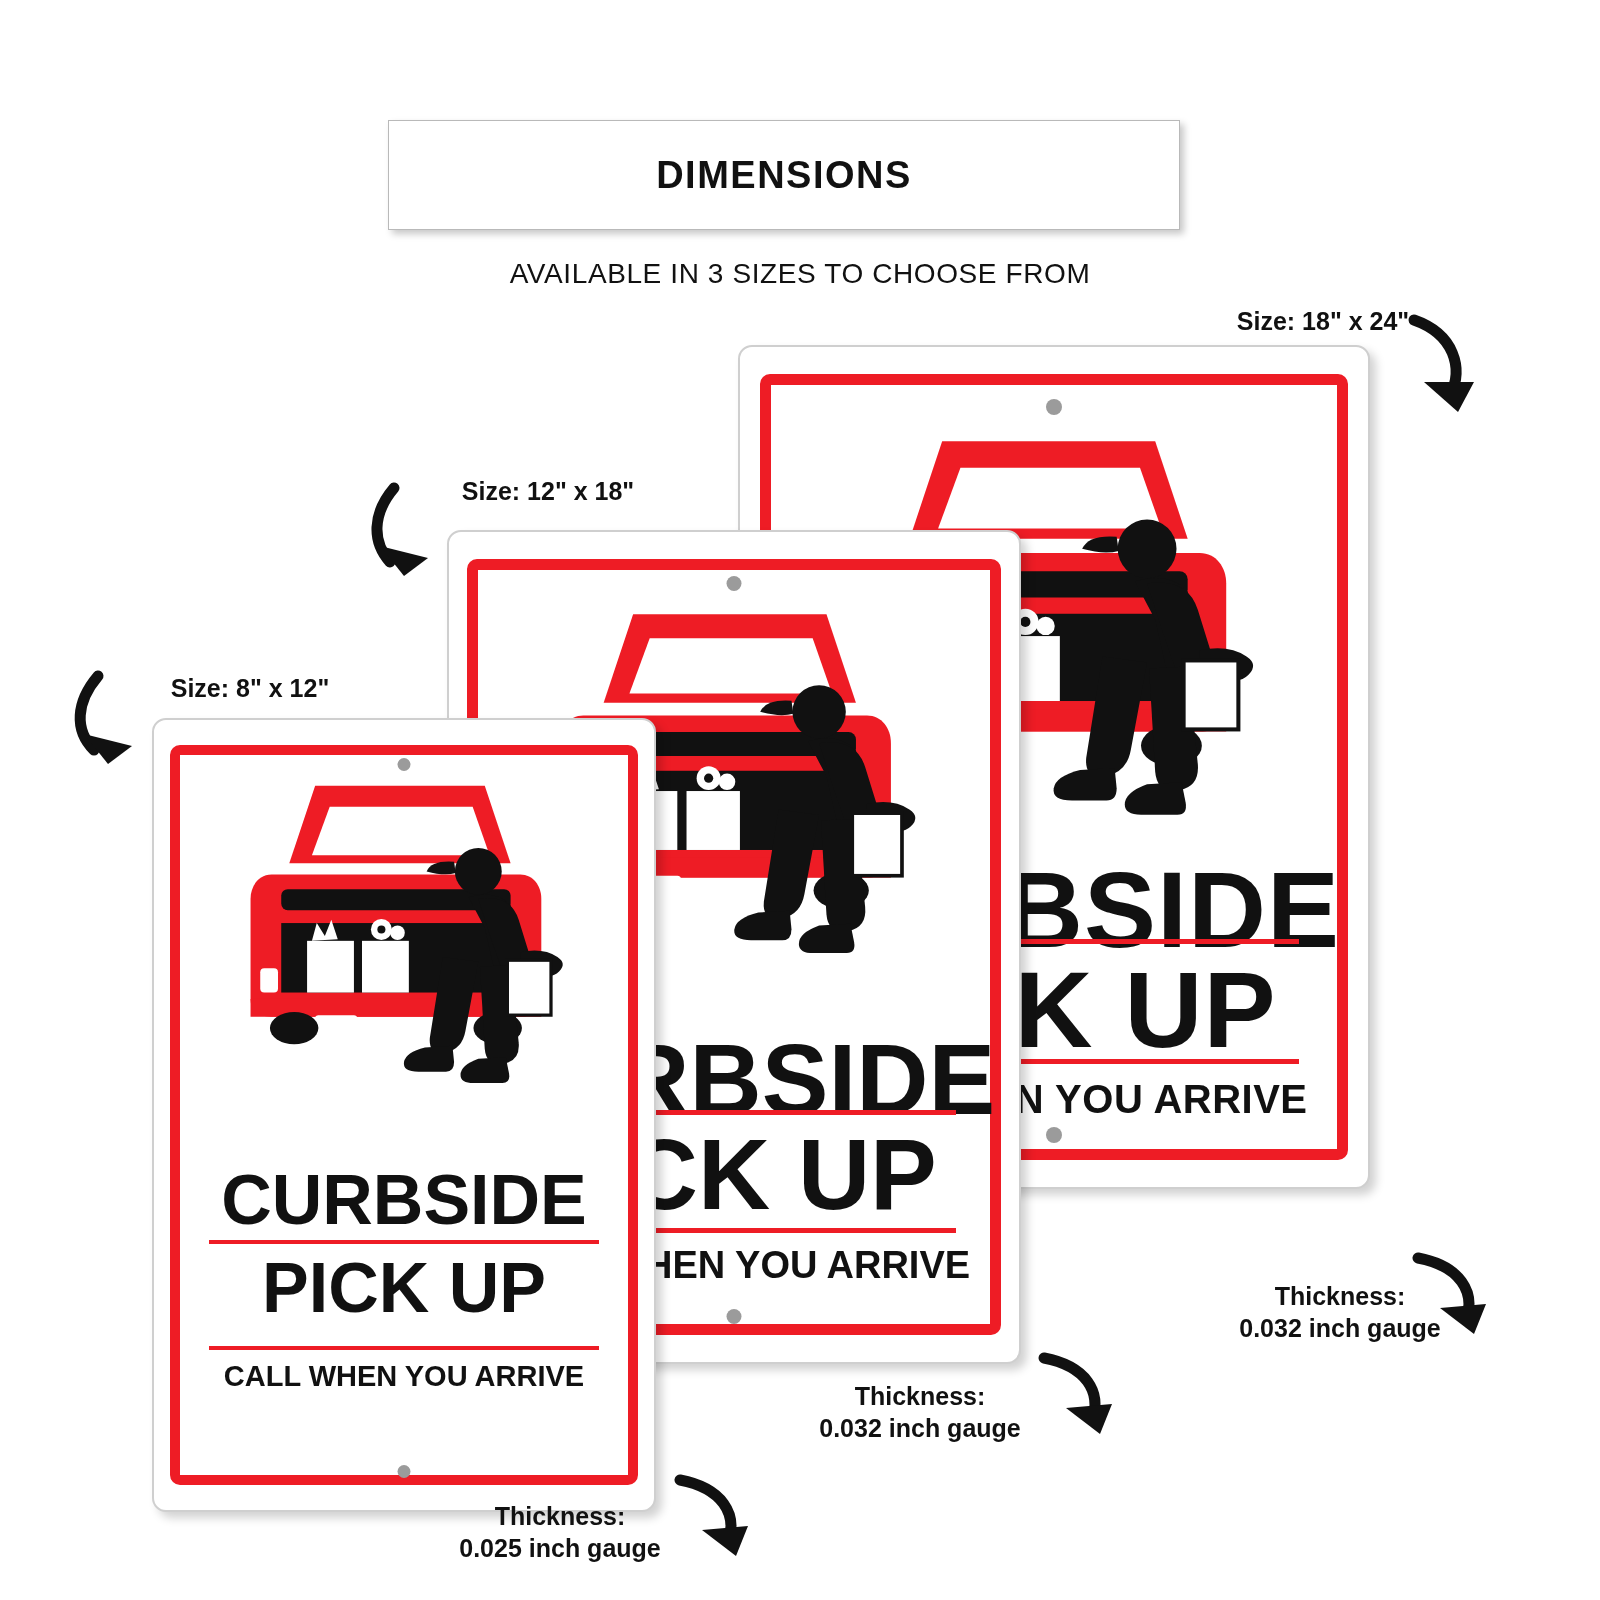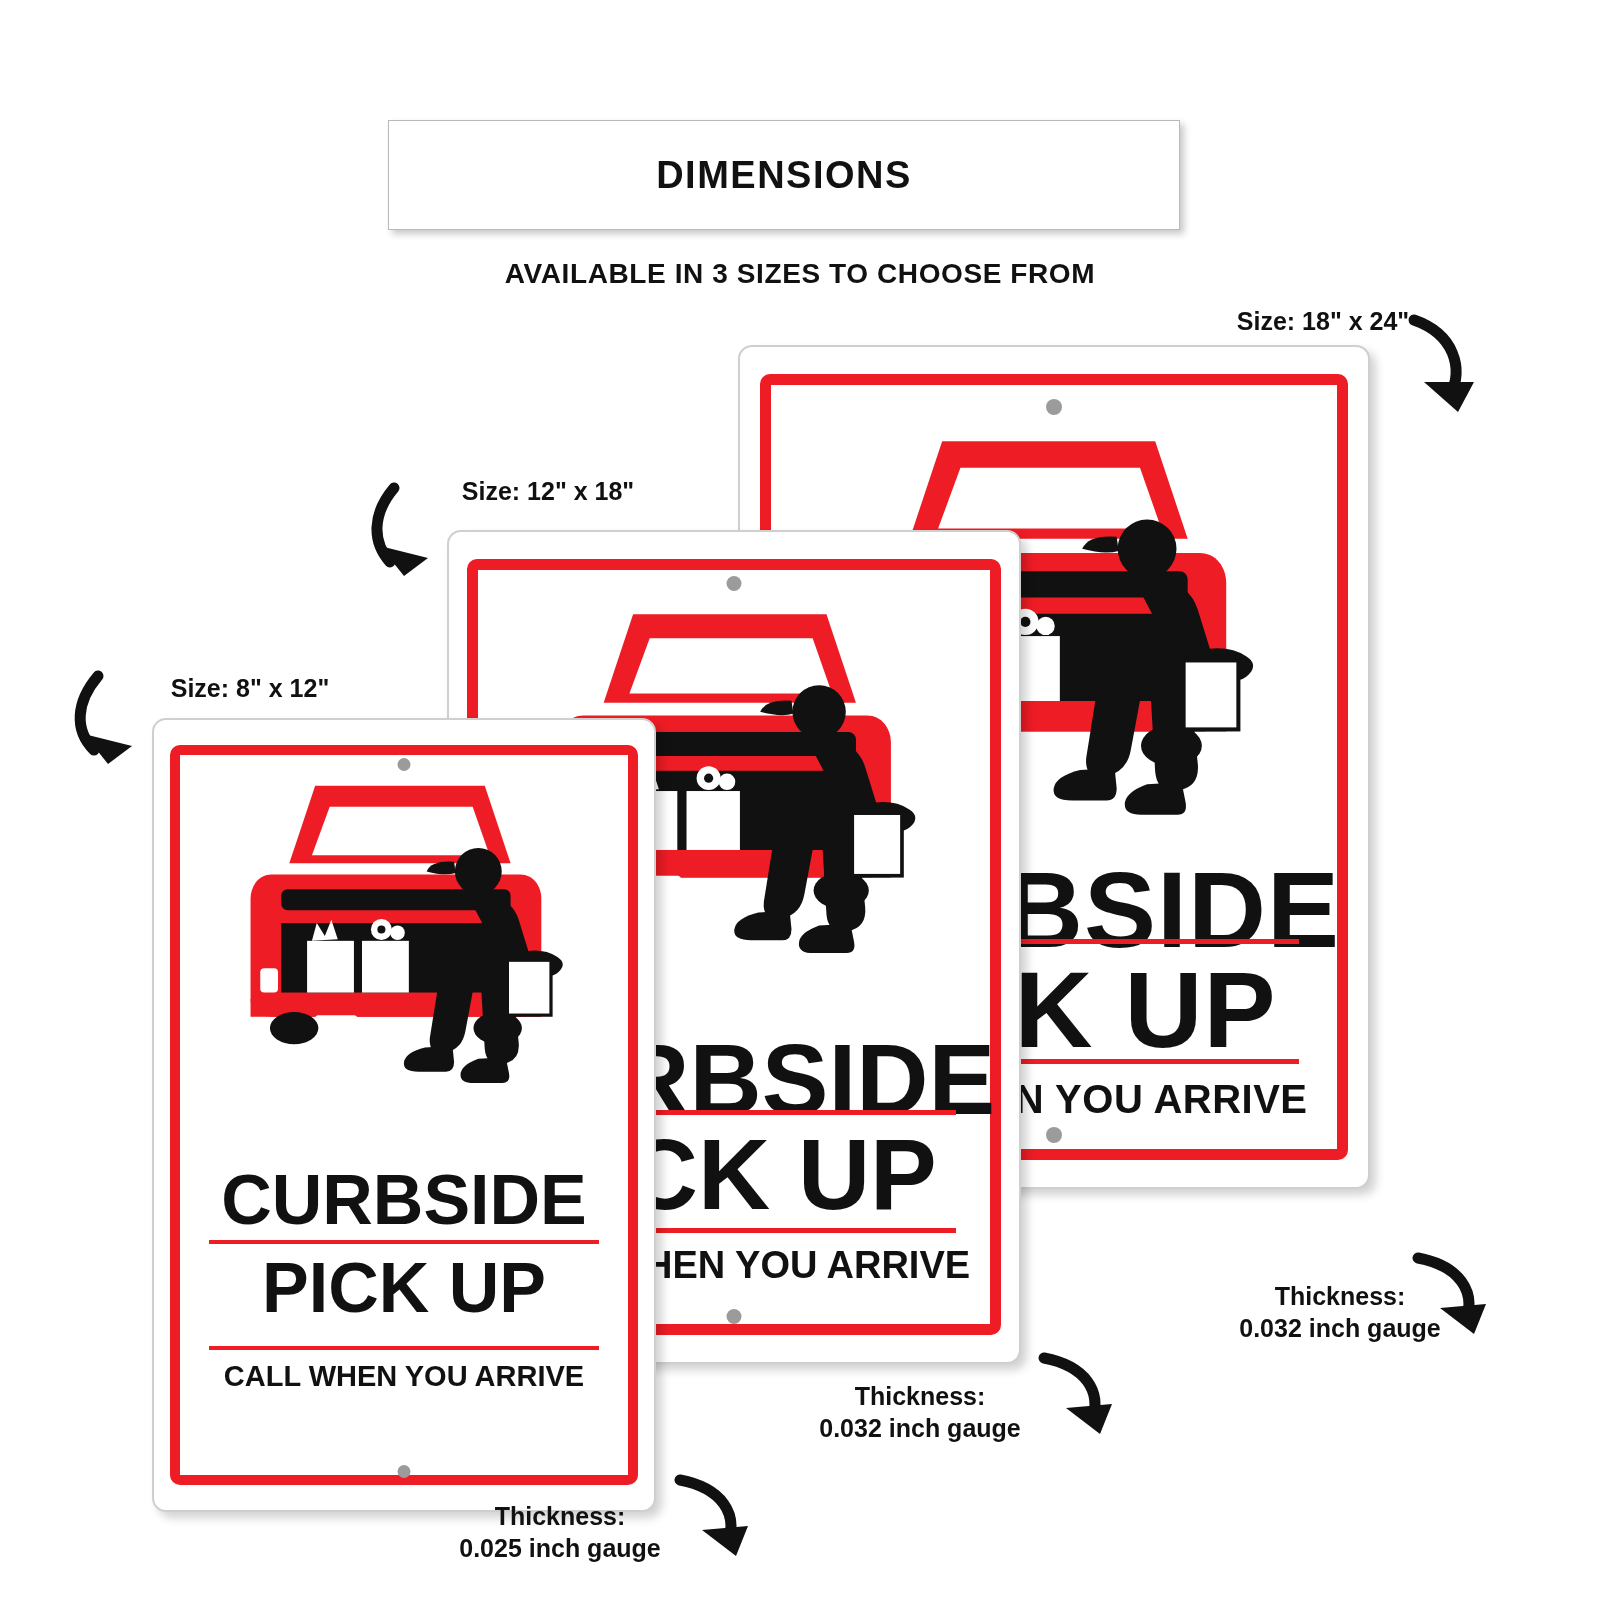--- a/index.html
+++ b/index.html
@@ -35,21 +35,21 @@
     letter-spacing: 1.5px;
     color: #111111;
   }
   #subtitle {
     position: absolute;
     left: 0;
     top: 258px;
     width: 1600px;
     text-align: center;
     font-size: 28px;
-    font-weight: bold;
+    font-weight: normal;
     letter-spacing: 0.6px;
     color: #111111;
   }
 
   
   .sign {
     position: absolute;
     background: #ffffff;
     border: 2px solid #cfcfcf;
     border-radius: 14px;

